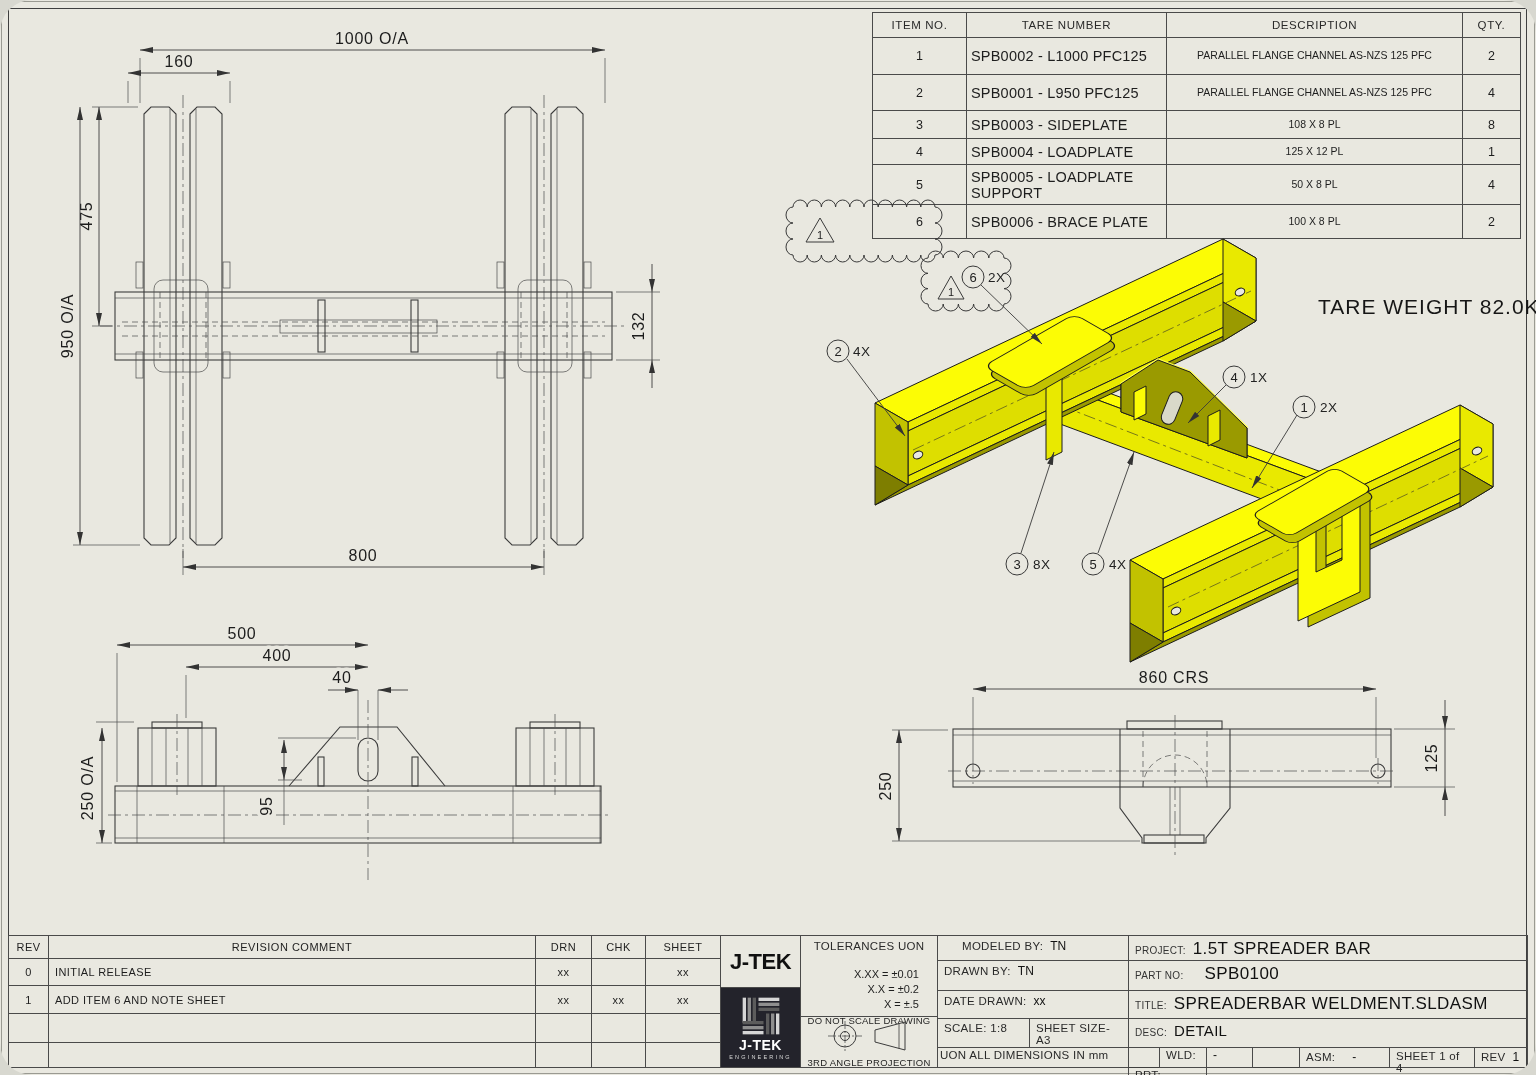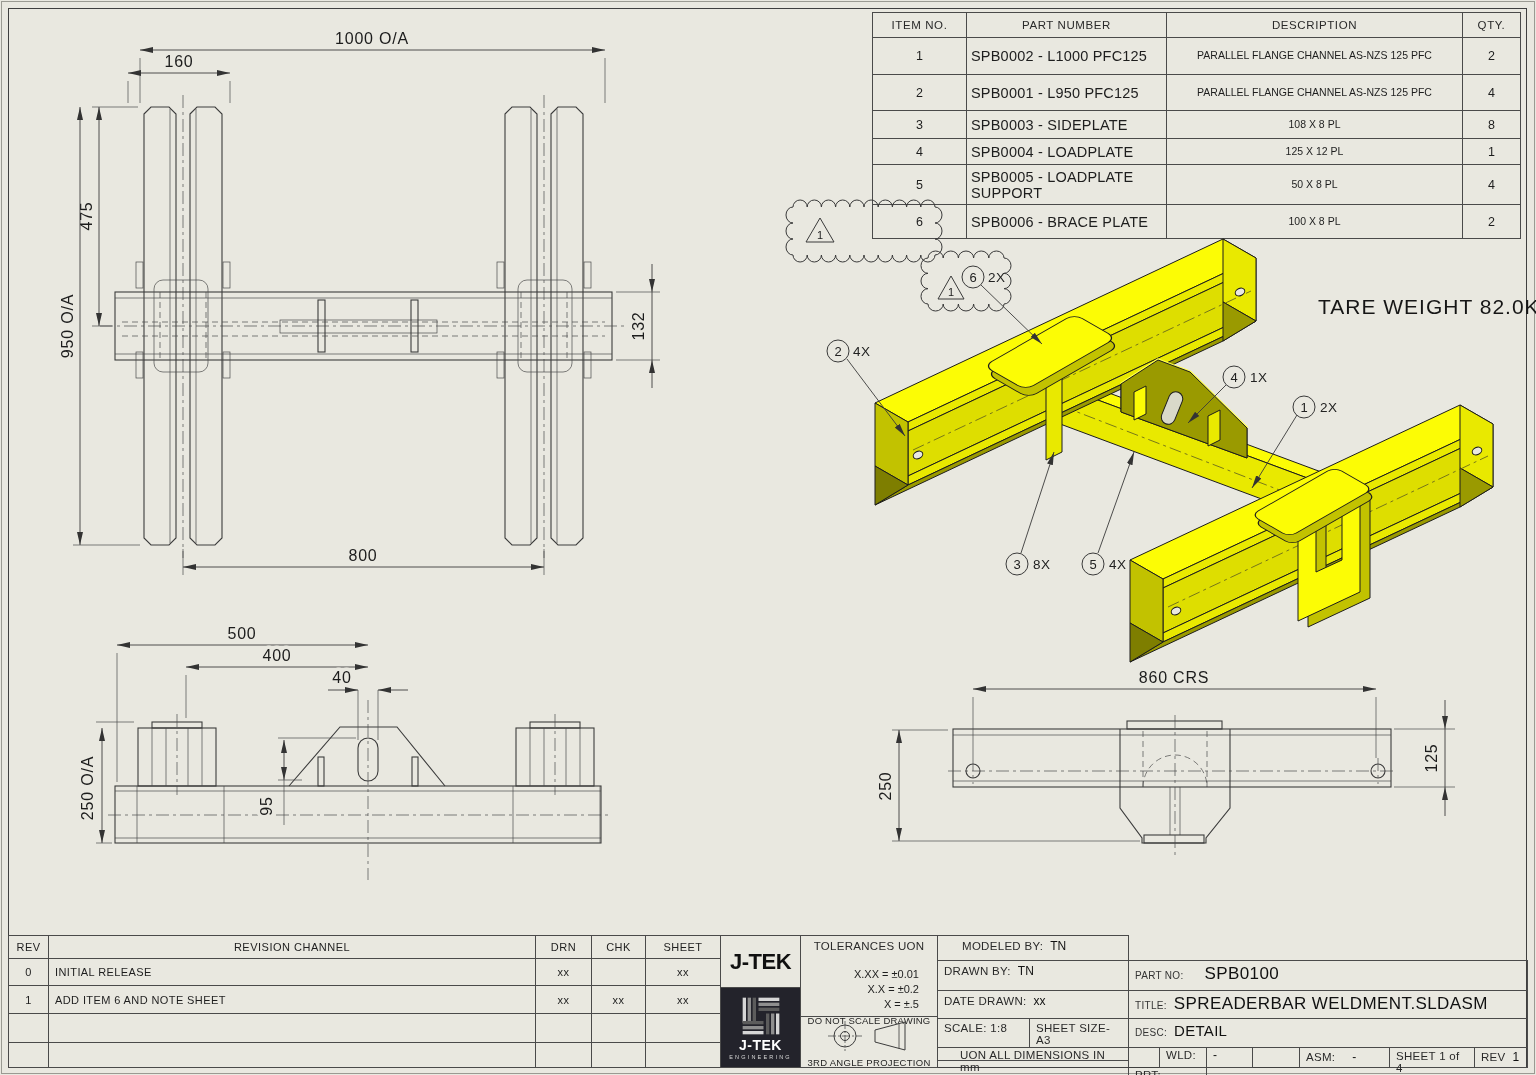--- a/index.html
+++ b/index.html
@@ -1,17 +1,17 @@
 <!DOCTYPE html>
 <html><head>
 <meta charset="utf-8">
 <style>
   html,body{margin:0;padding:0;background:#d8d8d0;}
   #sheet{position:relative;width:1536px;height:1075px;background:#e9e8e0;overflow:hidden;
-         font-family:"Liberation Sans",sans-serif;color:#1e1e1e;}
+         font-family:"Liberation Sans",sans-serif;color:#1e1e1e;border-radius:32px;}
   .frame-outer{position:absolute;left:1px;top:1px;right:1px;bottom:1px;border:1px solid #9a9a92;pointer-events:none;}
   .frame-inner{position:absolute;left:8px;top:8px;right:9px;bottom:7px;border:1.4px solid #3f3f3f;pointer-events:none;}
 
   
   table{border-collapse:collapse;}
   #bom{position:absolute;left:872px;top:12px;table-layout:fixed;}
   #bom td,#bom th{border:1px solid #4a4a4a;padding:0 4px;background:transparent;overflow:hidden;}
   #bom th{font-size:11.5px;font-weight:normal;letter-spacing:0.6px;color:#2a2a2a;}
   .bom-item,.bom-qty{text-align:center;font-size:12.5px;}
   .bom-part{text-align:left;font-size:14.5px;letter-spacing:0.2px;}
@@ -74,21 +74,21 @@
   <table id="bom">
     <colgroup>
         <col style="width:94px">
         <col style="width:200px">
         <col style="width:296px">
         <col style="width:58px">
       </colgroup>
     <tbody>
         <tr style="height:25px">
       <th>ITEM NO.</th>
-      <th>PART NUMBER</th>
+      <th>TARE NUMBER</th>
       <th>DESCRIPTION</th>
       <th>QTY.</th>
     </tr>
     <tr style="height:37px">
       <td class="bom-item">1</td>
       <td class="bom-part">SPB0002 - L1000 PFC125</td>
       <td class="bom-desc">PARALLEL FLANGE CHANNEL AS-NZS 125 PFC</td>
       <td class="bom-qty">2</td>
     </tr>
     <tr style="height:36px">
@@ -128,21 +128,21 @@
     <colgroup>
         <col style="width:40px">
         <col style="width:487px">
         <col style="width:56px">
         <col style="width:54px">
         <col style="width:75px">
       </colgroup>
     <tbody>
         <tr style="height:23px">
       <th>REV</th>
-      <th>REVISION CHANNEL</th>
+      <th>REVISION COMMENT</th>
       <th>DRN</th>
       <th>CHK</th>
       <th>SHEET</th>
     </tr>
     <tr style="height:27px">
       <td class="rev-c">0</td>
       <td>INITIAL RELEASE</td>
       <td class="rev-c">xx</td>
       <td class="rev-c"></td>
       <td class="rev-c">xx</td>
@@ -225,24 +225,28 @@
   <div class="cell hrow" style="left:937px;top:990px;width:192px;height:29px;">
     <span class="lbl2">DATE DRAWN:</span>
     <span class="val-sm">xx</span>
   </div>
   <div class="cell hrow" style="left:937px;top:1018px;width:93px;height:30px;">
     <span class="lbl2">SCALE: 1:8</span>
   </div>
   <div class="cell hrow" style="left:1029px;top:1018px;width:100px;height:30px;">
     <span class="lbl2">SHEET SIZE-A3</span>
   </div>
-  <div class="cell hrow" style="left:937px;top:1047px;width:192px;height:14px;padding:1px 22px;">
+  <div class="cell hrow" style="left:937px;top:1047px;width:192px;height:21px;padding:1px 2px;">
     <span class="lbl2">UON ALL DIMENSIONS IN mm</span>
   </div>
 
+  <div class="cell hrow" style="left:1128px;top:935px;width:400px;height:26px;">
+    <span class="lbl">PROJECT:</span>
+    <span class="val-lg">1.5T SPREADER BAR</span>
+  </div>
   <div class="cell hrow" style="left:1128px;top:960px;width:400px;height:31px;">
     <span class="lbl">PART NO:</span>
     <span class="val-lg" style="margin-left:14px;">SPB0100</span>
   </div>
   <div class="cell hrow" style="left:1128px;top:990px;width:400px;height:29px;">
     <span class="lbl">TITLE:</span>
     <span class="val-lg">SPREADERBAR WELDMENT.SLDASM</span>
   </div>
   <div class="cell hrow" style="left:1128px;top:1018px;width:400px;height:30px;">
     <span class="lbl">DESC:</span>

